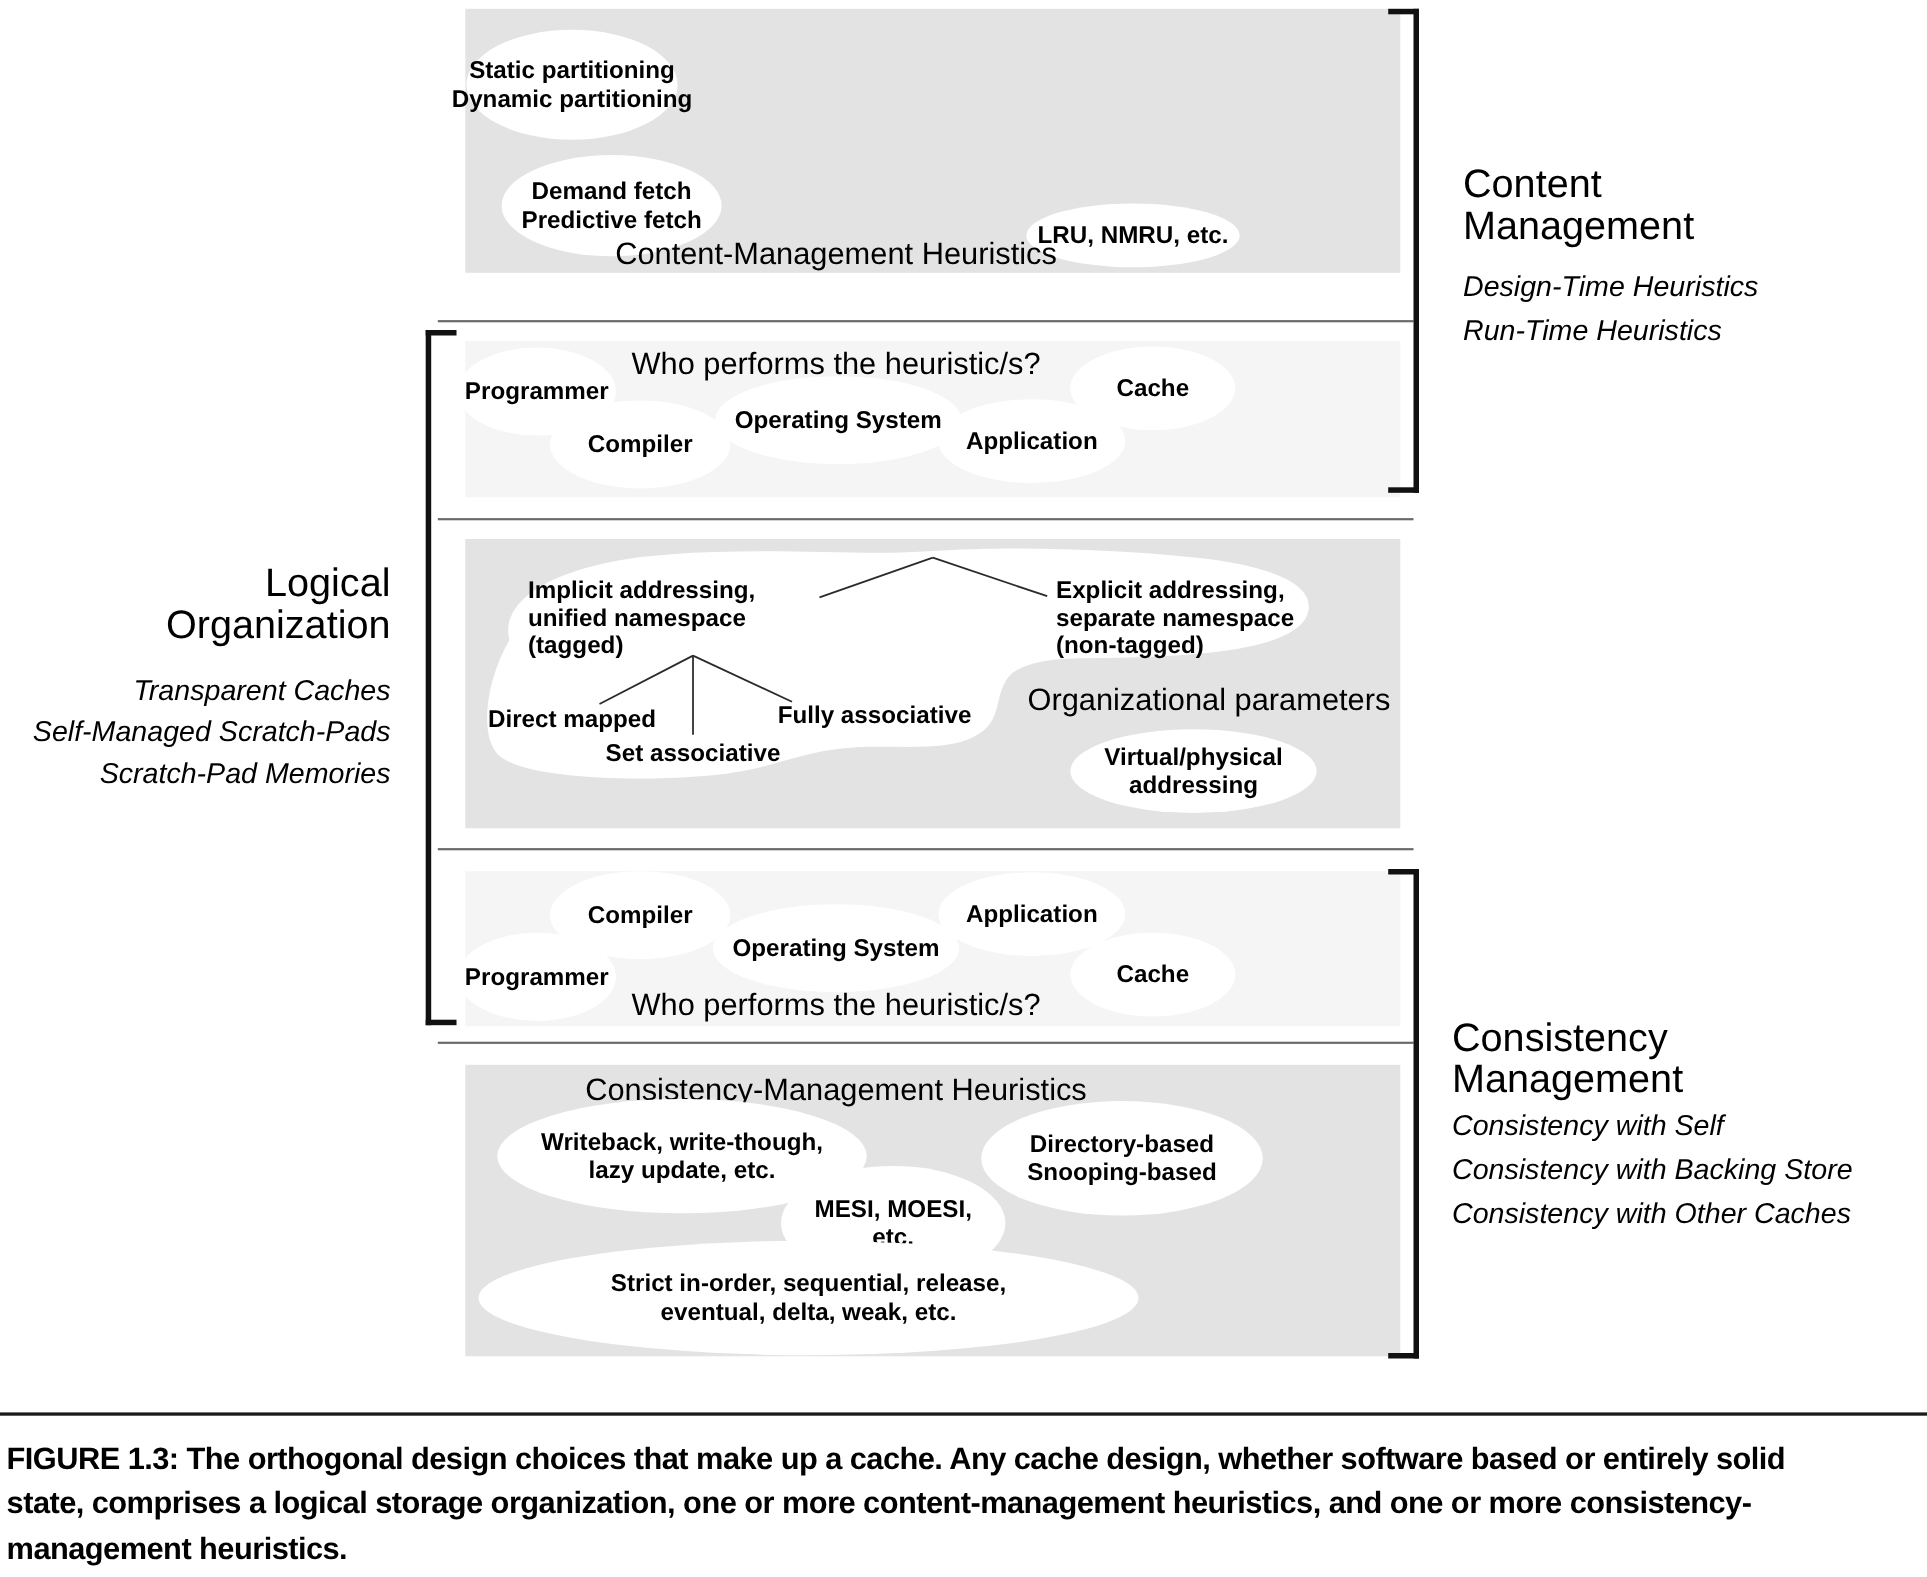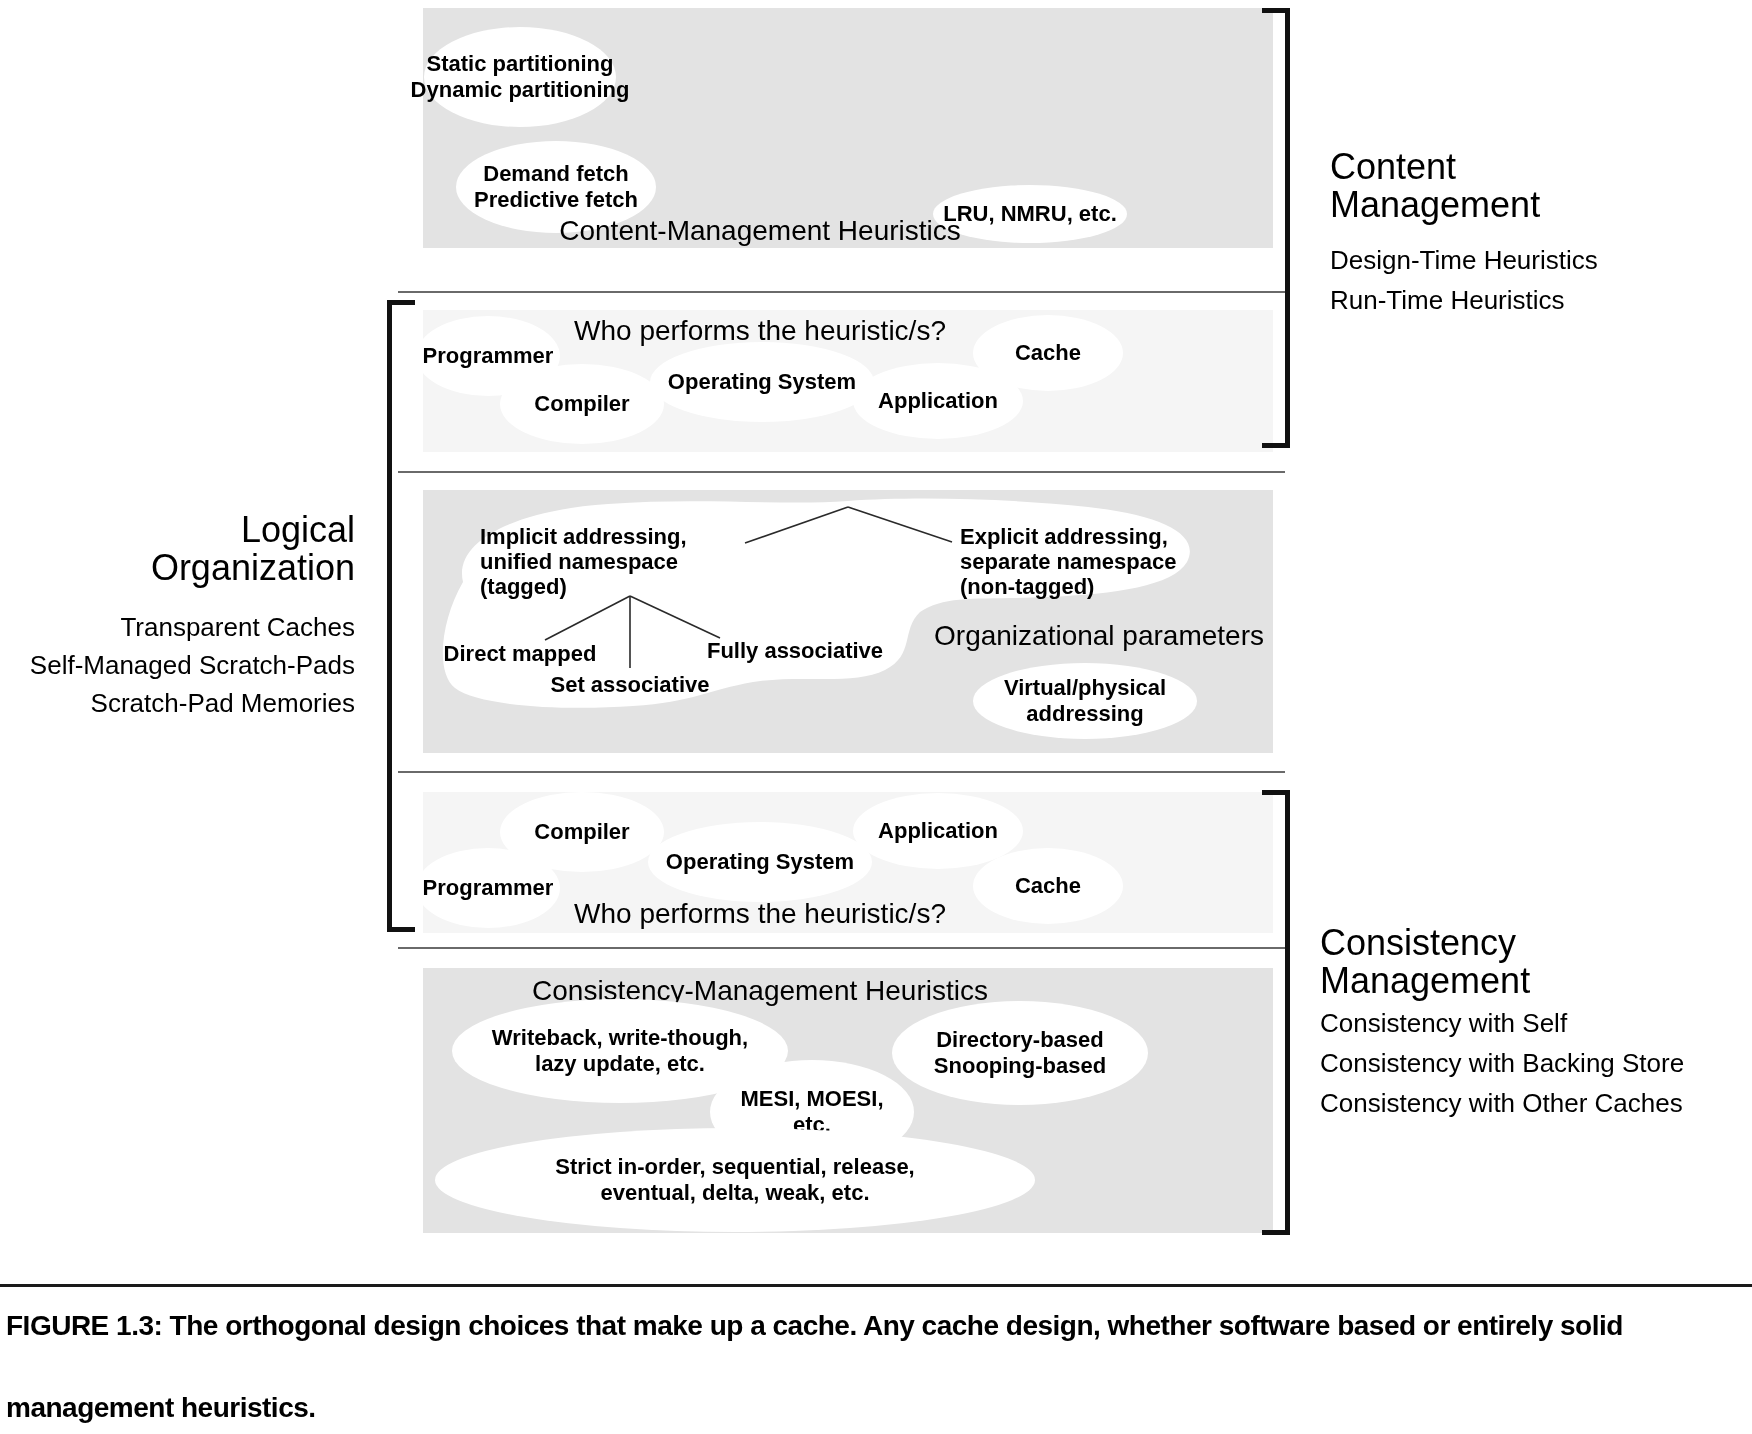--- a/index.html
+++ b/index.html
@@ -22,21 +22,21 @@
   .blabel { position:absolute; font-weight:bold; font-size:22px; line-height:25px; white-space:nowrap; }
   .centered { transform:translate(-50%,-50%); text-align:center; }
 
   .tree-svg { position:absolute; left:423px; top:490px; }
 
   .bracket { position:absolute; box-sizing:border-box; }
   .bracket-right { width:28px; border-top:5px solid #111; border-right:5px solid #111; border-bottom:5px solid #111; }
   .bracket-left  { width:28px; border-top:5px solid #111; border-left:5px solid #111; border-bottom:5px solid #111; }
 
   .side-title { position:absolute; font-weight:normal; font-size:36px; line-height:38px; white-space:nowrap; }
-  .side-items { position:absolute; font-size:26px; white-space:nowrap; }
+  .side-items { position:absolute; font-size:26px; white-space:nowrap;font-style:italic; }
   .ra { text-align:right; }
 
   .cap-rule { position:absolute; left:0; top:1284px; width:1752px; height:3px; background:#1a1a1a; }
   .cap { position:absolute; left:6px; font-weight:bold; font-size:28px; line-height:34px;
          letter-spacing:-0.5px; white-space:nowrap; }
 </style>
 </head>
 <body>
 
 <div class="stage">
@@ -178,15 +178,16 @@
     <div>Management</div>
   </div>
   <div class="side-items" style="left:1320px;top:1003px;line-height:40px;">
     <div>Consistency with Self</div>
     <div>Consistency with Backing Store</div>
     <div>Consistency with Other Caches</div>
   </div>
 
   <div class="cap-rule"></div>
   <div class="cap" style="top:1309px;">FIGURE 1.3:  The orthogonal design choices that make up a cache. Any cache design, whether software based or entirely solid</div>
+  <div class="cap" style="top:1349px;">state, comprises a logical storage organization, one or more content-management heuristics, and one or more consistency-</div>
   <div class="cap" style="top:1391px;">management heuristics.</div>
 
 </div>
 
 </body></html>

